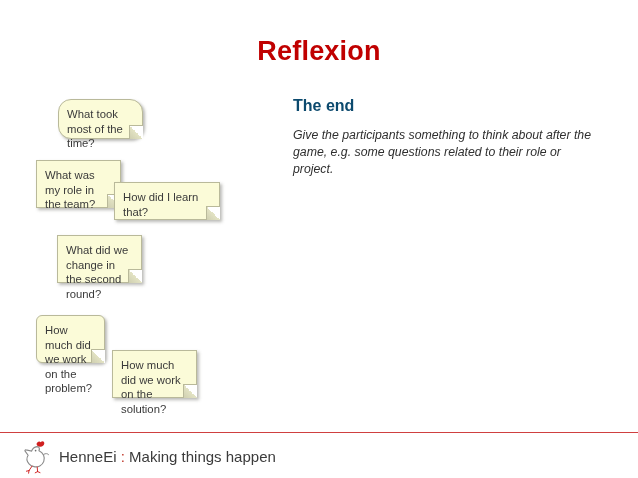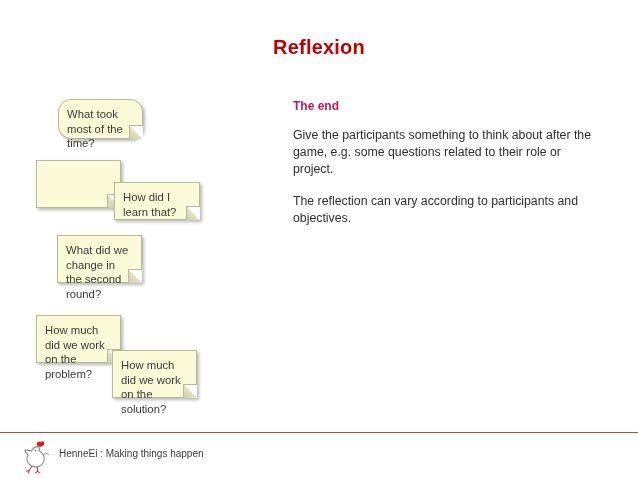--- a/index.html
+++ b/index.html
@@ -18,21 +18,21 @@
     overflow: hidden;
   }
 
   
   #slide-title {
     position: absolute;
     left: 0;
     top: 36px;
     width: 638px;
     text-align: center;
-    font-size: 20px;
+    font-size: 27px;
     font-weight: bold;
     color: #c00000;
     letter-spacing: 0.2px;
   }
 
   
   .notes-layer {
     position: absolute;
     left: 0;
     top: 0;
@@ -73,31 +73,32 @@
   }
 
   
   #body-col {
     position: absolute;
     left: 293px;
     top: 98px;
     width: 300px;
   }
   #body-col .heading {
-    font-size: 12px;
+    font-size: 16px;
     font-weight: bold;
-    color: #be185d;
+    color: #0c4a6e;
     margin: 0 0 13px 0;
     line-height: 16px;
   }
   #body-col p.para {
     font-size: 12.3px;
     line-height: 17px;
     color: #2f2f2f;
     margin: 0 0 15px 0;
+    font-style: italic;
   }
   #body-col p.para:last-child {
     margin-bottom: 0;
   }
 
   
   #footer-rule {
     position: absolute;
     left: 0;
     top: 432px;
@@ -109,21 +110,21 @@
     position: absolute;
     left: 13px;
     top: 437px;
     width: 42px;
     height: 38px;
   }
   #footer-text {
     position: absolute;
     left: 59px;
     top: 448px;
-    font-size: 10px;
+    font-size: 15px;
     color: #3b3b3b;
   }
   #footer-text .sep {
     color: #c0392b;
   }
   #page-number {
     position: absolute;
     right: 20px;
     top: 480px;
     font-size: 11.5px;
@@ -136,44 +137,44 @@
 <div id="slide">
 
   <div id="slide-title">Reflexion</div>
 
   <div class="notes-layer">
     <div class="note" style="left: 58px; top: 99px; width: 85px; height: 40px; z-index: 1; border-radius: 13px;">
       <span class="note-text">What took most of the time?</span>
       <span class="fold"></span>
     </div>
     <div class="note" style="left: 36px; top: 160px; width: 85px; height: 48px; z-index: 2;">
+      <span class="note-text">What was my role in the team?</span>
       <span class="fold"></span>
     </div>
-    <div class="note" style="left: 114px; top: 182px; width: 86px; height: 38px; z-index: 3;">
+    <div class="note" style="left: 114px; top: 182px; width: 106px; height: 38px; z-index: 3;">
       <span class="note-text">How did I learn that?</span>
       <span class="fold"></span>
     </div>
     <div class="note" style="left: 57px; top: 235px; width: 85px; height: 48px; z-index: 4;">
       <span class="note-text">What did we change in the second round?</span>
       <span class="fold"></span>
     </div>
-    <div class="note" style="left: 36px; top: 315px; width: 85px; height: 48px; z-index: 5;">
+    <div class="note" style="left: 36px; top: 315px; width: 69px; height: 48px; z-index: 5; border-radius: 6px;">
       <span class="note-text">How much did we work on the problem?</span>
       <span class="fold"></span>
     </div>
     <div class="note" style="left: 112px; top: 350px; width: 85px; height: 48px; z-index: 6;">
       <span class="note-text">How much did we work on the solution?</span>
       <span class="fold"></span>
     </div>
   </div>
 
   <div id="body-col">
     <div class="heading">The end</div>
     <p class="para">Give the participants something to think about after the game, e.g. some questions related to their role or project.</p>
-    <p class="para">The reflection can vary according to participants and objectives.</p>
   </div>
 
   <div id="footer-rule"></div>
 
   <div id="footer-logo">
     <svg viewBox="0 0 42 38" width="42" height="38" aria-hidden="true">
 
       <path d="M23.5 7.0 c0.6,-2.6 3.2,-3.4 4.2,-1.7 c1.2,-2.0 3.8,-1.1 3.6,1.1 c-0.15,1.9 -1.8,3.1 -3.9,3.3 c-1.9,0.2 -3.4,-0.6 -3.9,-2.7 z" fill="#d02020"></path>
 
       <path d="M24.0 9.6 c-2.7,0.5 -4.6,2.3 -5.4,4.4 l-5.6,-1.1 c-0.9,-0.2 -1.4,0.6 -0.9,1.3 l3.0,4.0 c-1.6,2.6 -1.3,6.1 0.9,8.6 c2.6,3.0 7.2,3.9 10.8,2.1 c3.9,-2.0 5.5,-6.6 3.8,-10.6 c-0.9,-2.2 -2.6,-3.8 -4.6,-4.6 c0.5,-1.3 0.4,-2.7 -0.3,-3.8 z" fill="none" stroke="#8a8a8a" stroke-width="1.1"></path>

